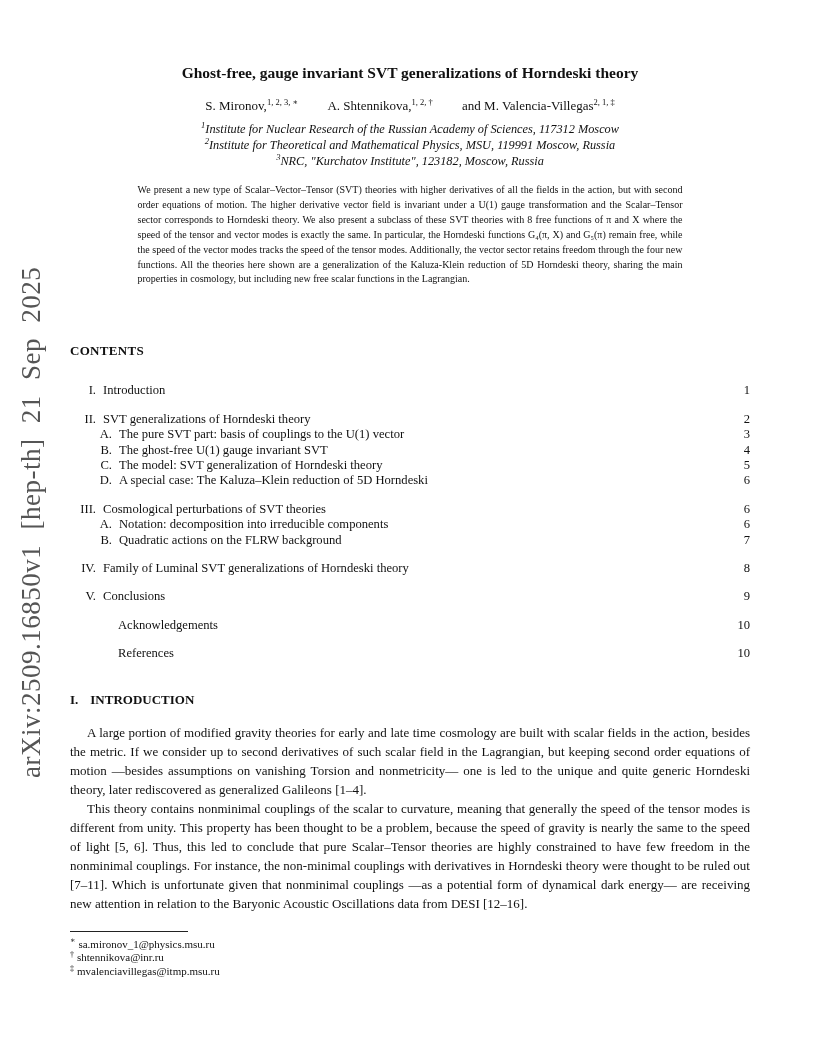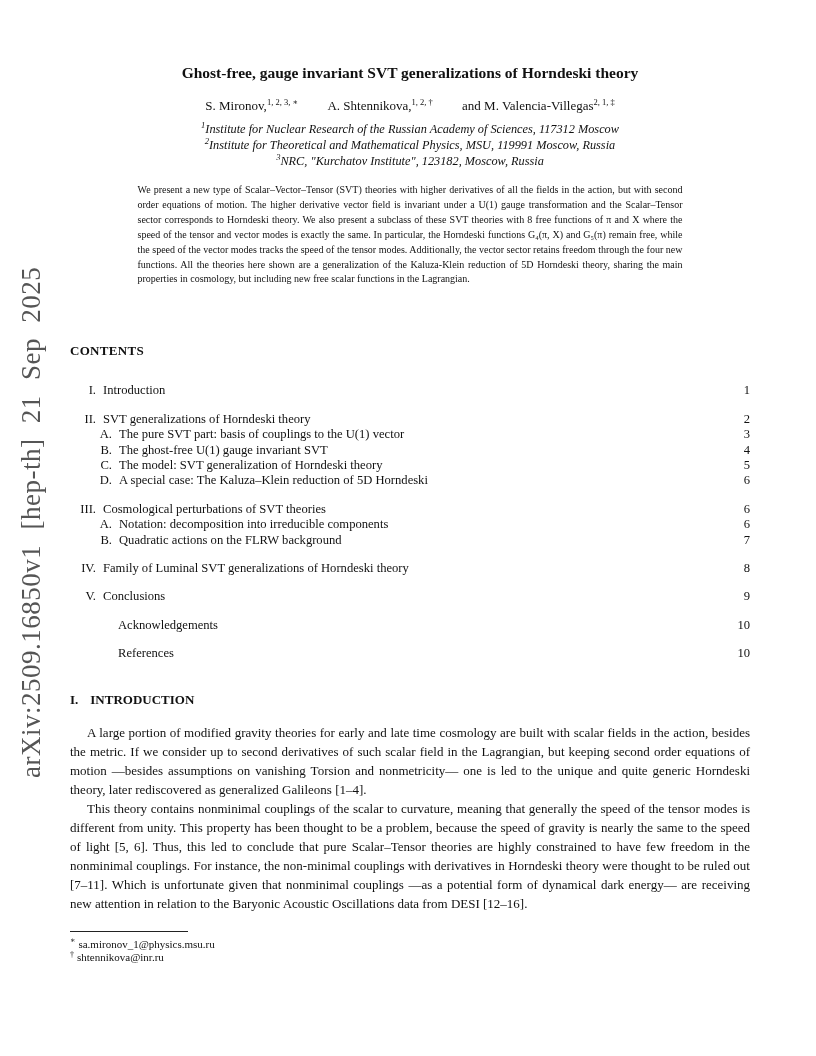--- a/index.html
+++ b/index.html
@@ -223,15 +223,16 @@
 
   <div class="body-text">
     <p>A large portion of modified gravity theories for early and late time cosmology are built with scalar fields in the action, besides the metric. If we consider up to second derivatives of such scalar field in the Lagrangian, but keeping second order equations of motion —besides assumptions on vanishing Torsion and nonmetricity— one is led to the unique and quite generic Horndeski theory, later rediscovered as generalized Galileons [1–4].</p>
     <p>This theory contains nonminimal couplings of the scalar to curvature, meaning that generally the speed of the tensor modes is different from unity. This property has been thought to be a problem, because the speed of gravity is nearly the same to the speed of light [5, 6]. Thus, this led to conclude that pure Scalar–Tensor theories are highly constrained to have few freedom in the nonminimal couplings. For instance, the non-minimal couplings with derivatives in Horndeski theory were thought to be ruled out [7–11]. Which is unfortunate given that nonminimal couplings —as a potential form of dynamical dark energy— are receiving new attention in relation to the Baryonic Acoustic Oscillations data from DESI [12–16].</p>
   </div>
 
   <div class="footnotes">
     <hr class="footnote-rule">
     <div class="footnote"><sup class="mark">∗</sup><span>sa.mironov_1@physics.msu.ru</span></div>
     <div class="footnote"><sup class="mark">†</sup><span>shtennikova@inr.ru</span></div>
+    <div class="footnote"><sup class="mark">‡</sup><span>mvalenciavillegas@itmp.msu.ru</span></div>
   </div>
 
 </div>
 
 </body></html>

